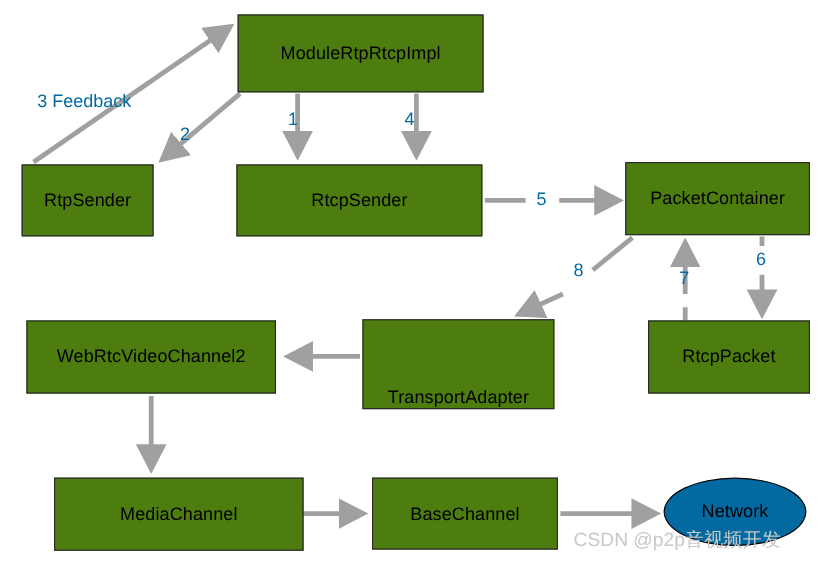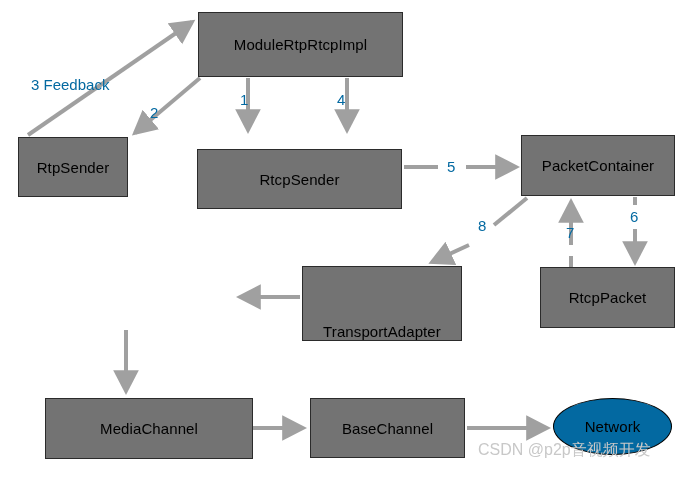--- a/index.html
+++ b/index.html
@@ -11,21 +11,21 @@
     position: relative;
     width: 692px;
     height: 477px;
     background: #ffffff;
     font-family: "Liberation Sans", sans-serif;
     overflow: hidden;
   }
   .node {
     position: absolute;
     box-sizing: border-box;
-    background: #737373;
+    background: #4d7c0f;
     border: 1.6px solid #2b2b2b;
     display: flex;
     align-items: center;
     justify-content: center;
     color: #000000;
     font-size: 15px;
     letter-spacing: 0.1px;
     white-space: nowrap;
   }
   .node.ellipse {
@@ -133,28 +133,31 @@
   </svg>
 
   <div class="node" style="left:198px;top:12px;width:205px;height:65px;">
     <span class="node-label">ModuleRtpRtcpImpl</span>
   </div>
 
   <div class="node" style="left:18px;top:137px;width:110px;height:60px;">
     <span class="node-label">RtpSender</span>
   </div>
 
-  <div class="node" style="left:197px;top:149px;width:205px;height:60px;">
+  <div class="node" style="left:197px;top:137px;width:205px;height:60px;">
     <span class="node-label">RtcpSender</span>
   </div>
 
   <div class="node" style="left:521px;top:135px;width:154px;height:61px;">
     <span class="node-label">PacketContainer</span>
   </div>
 
+  <div class="node" style="left:22px;top:267px;width:208px;height:61px;">
+    <span class="node-label">WebRtcVideoChannel2</span>
+  </div>
 
   <div class="node" style="left:302px;top:266px;width:160px;height:75px;align-items:flex-end;">
     <span class="node-label">TransportAdapter</span>
   </div>
 
   <div class="node" style="left:540px;top:267px;width:135px;height:61px;">
     <span class="node-label">RtcpPacket</span>
   </div>
 
   <div class="node" style="left:22px;top:398px;width:208px;height:61px;margin-left:23px;">

